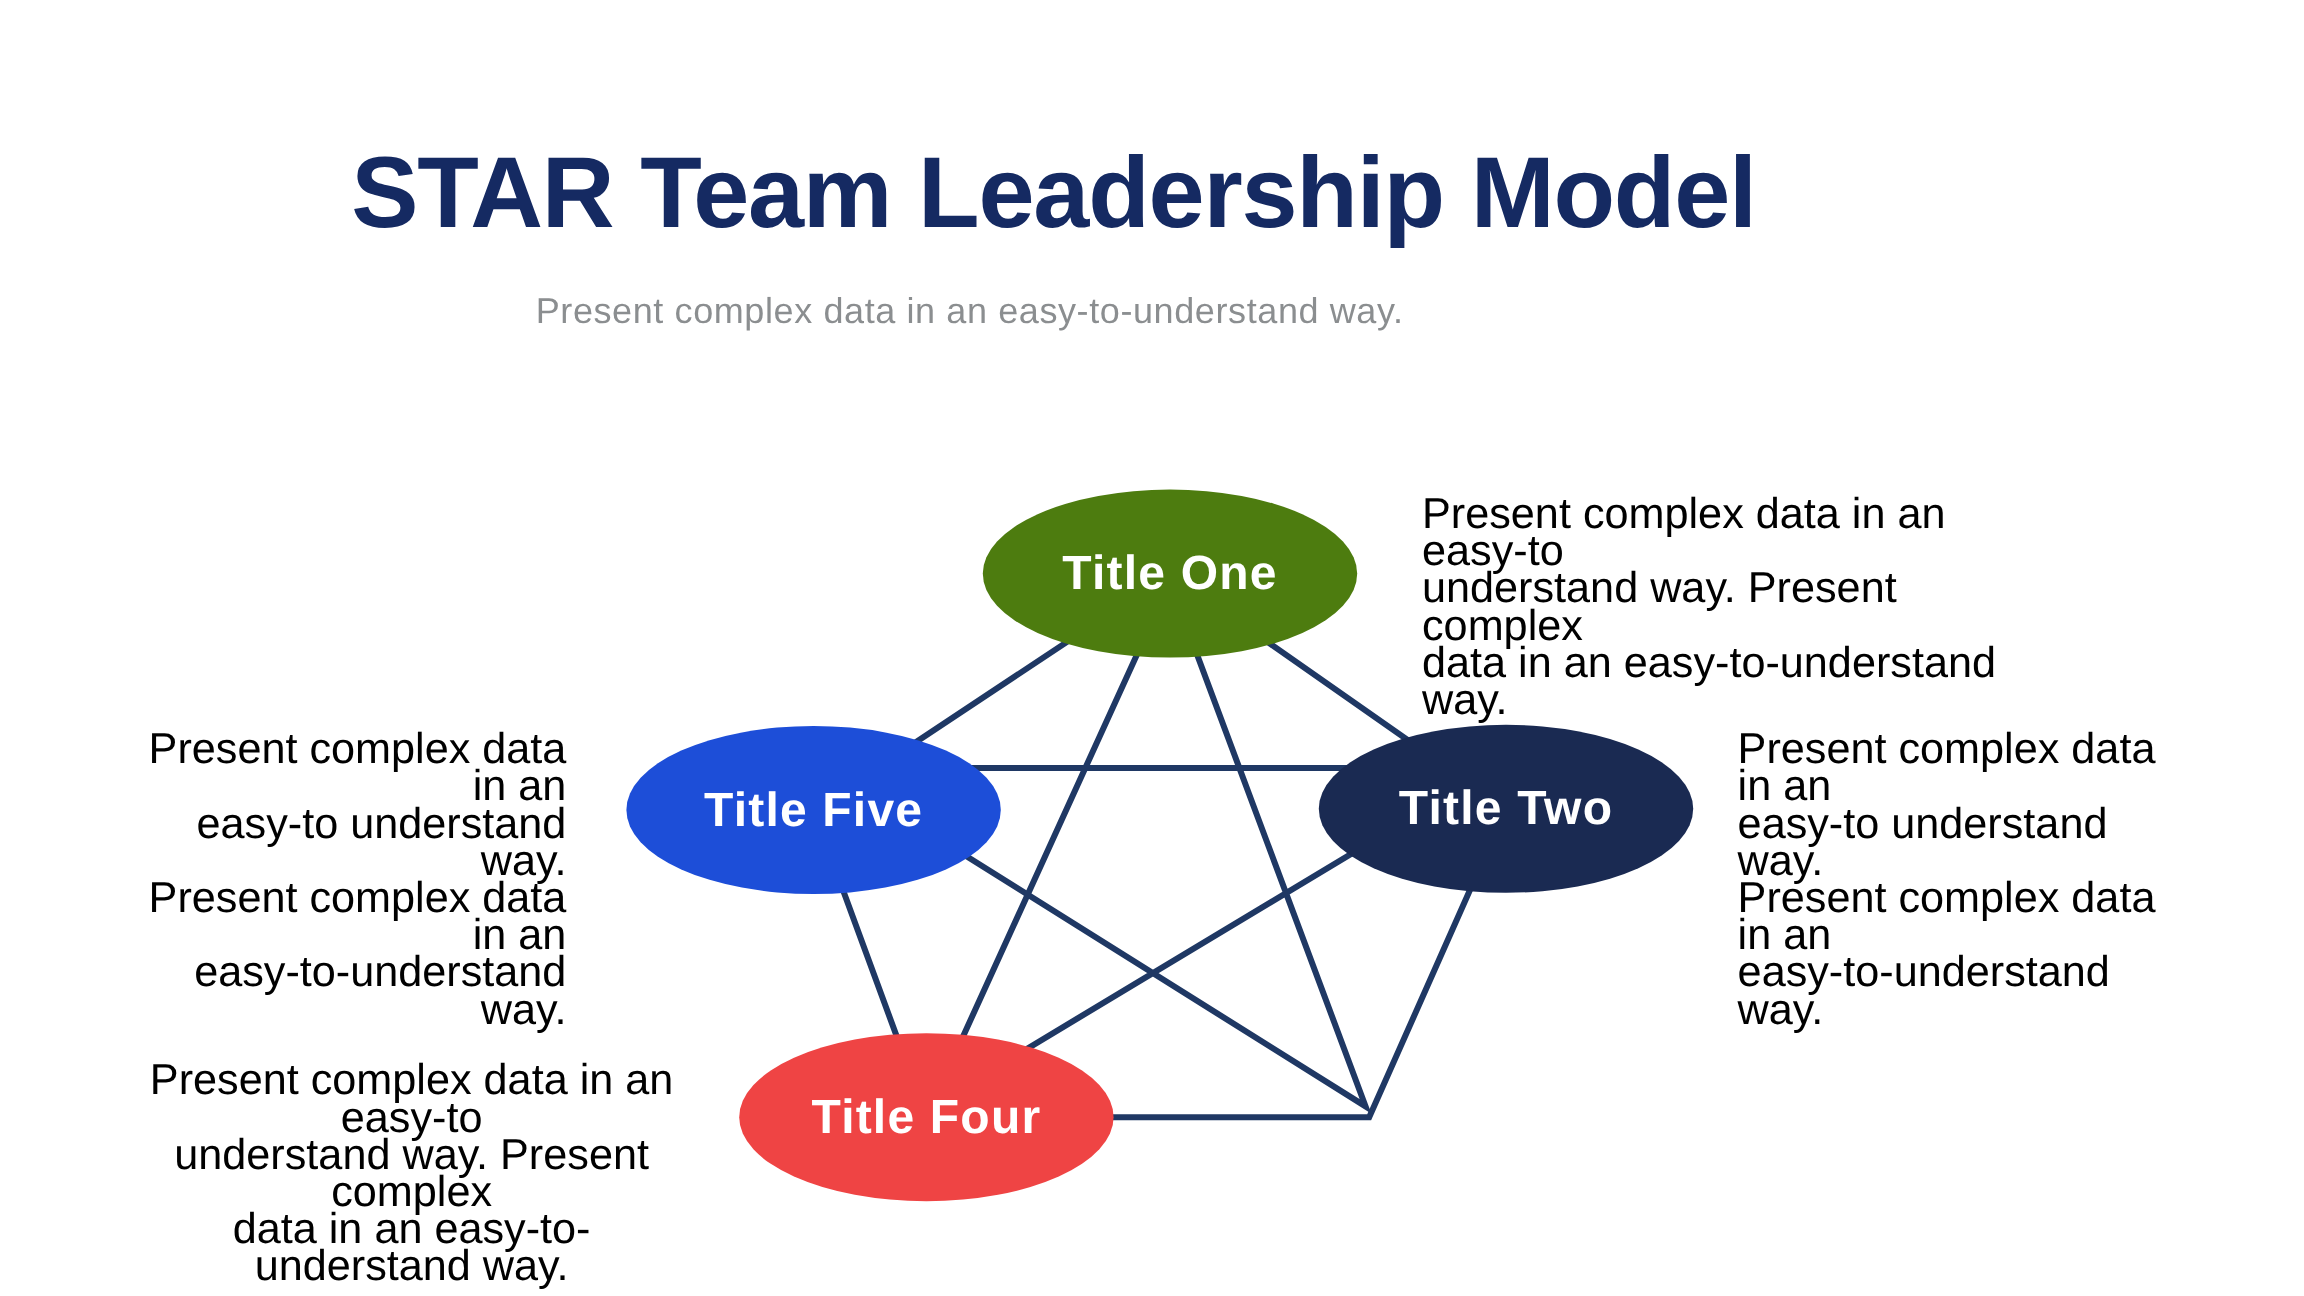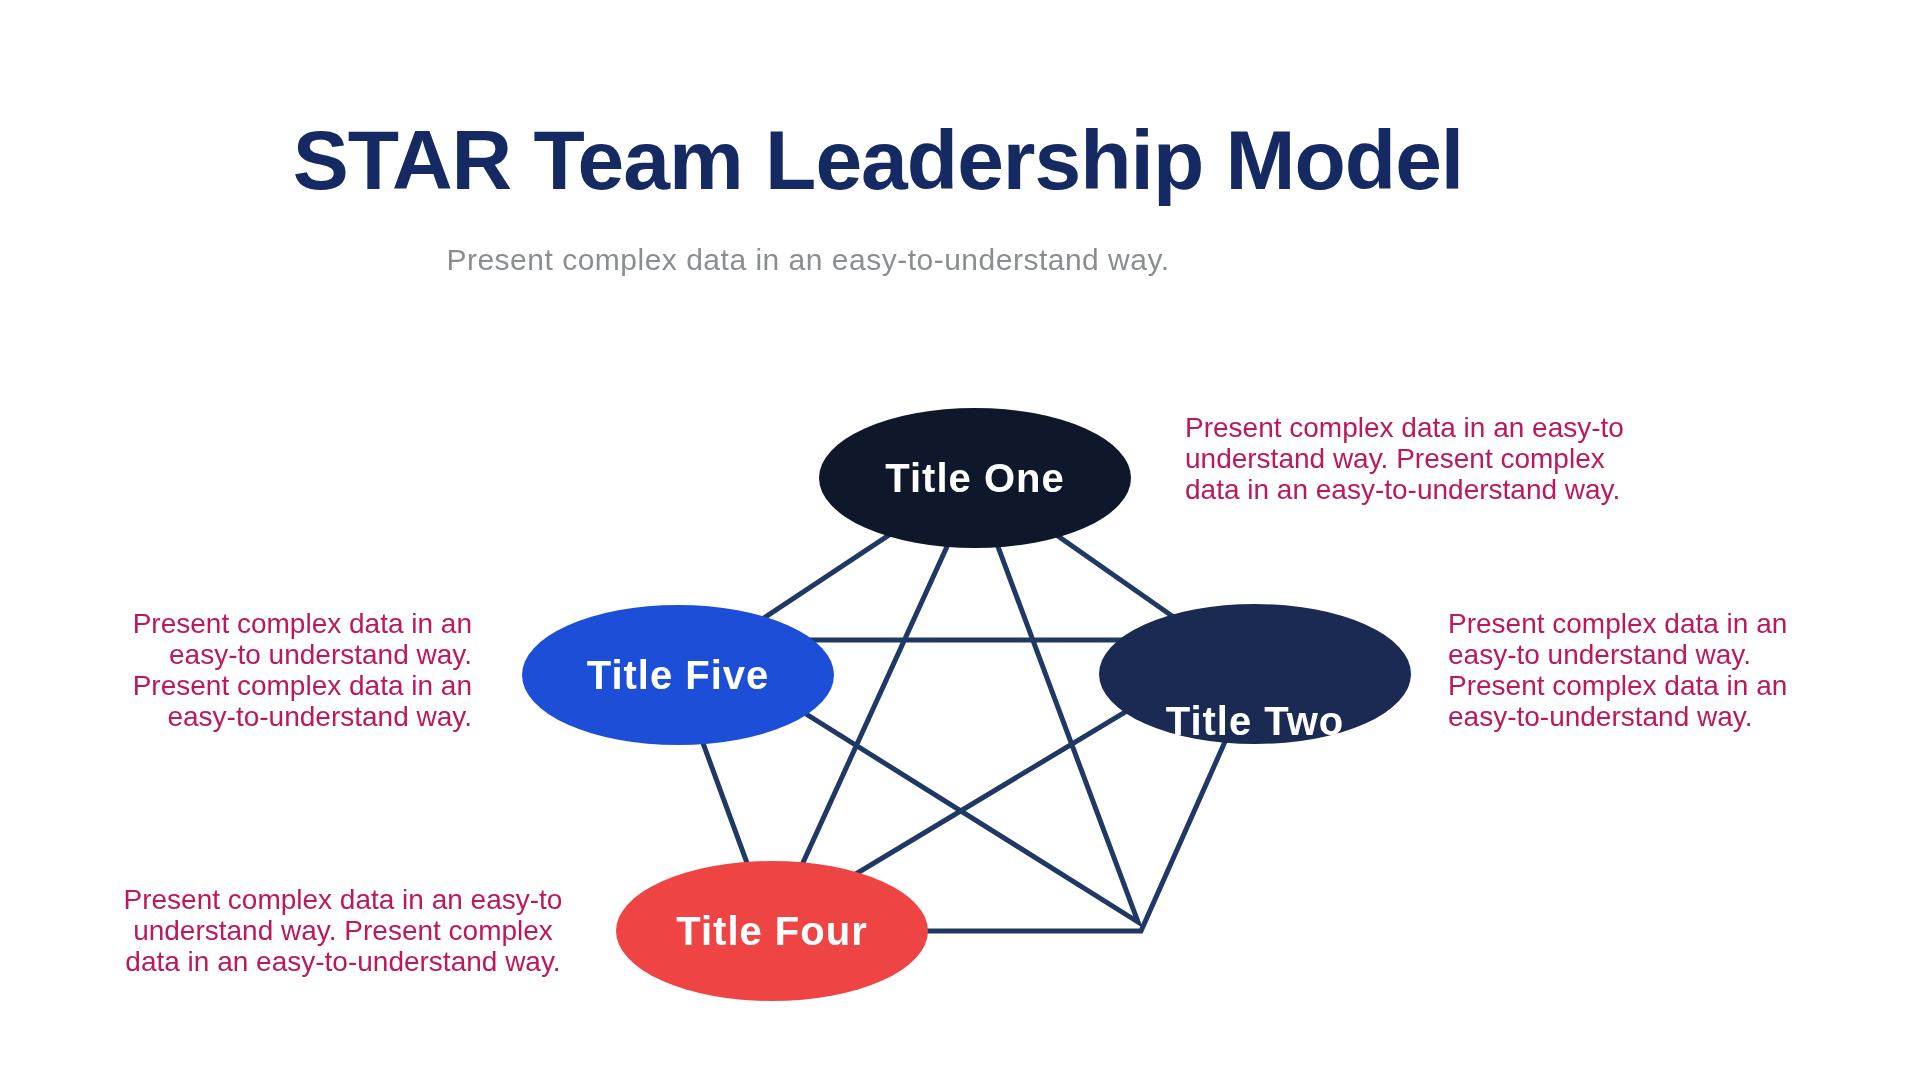--- a/index.html
+++ b/index.html
@@ -54,30 +54,30 @@
     z-index: 2;
   }
   .node-label {
     color: #FFFFFF;
     font-size: 40px;
     font-weight: bold;
     letter-spacing: 1px;
     white-space: nowrap;
   }
   #node-one   { left: 819px;  top: 408px; }
-  #node-two   { left: 1099px; top: 604px; align-items: flex-end; }
+  #node-two   { left: 1099px; top: 604px; }
   #node-three { left: 985px;  top: 861px; }
   #node-four  { left: 616px;  top: 861px; }
   #node-five  { left: 522px;  top: 605px; }
 
   .annotation {
     position: absolute;
     z-index: 3;
-    color: #be185d;
-    font-size: 28px;
+    color: #000000;
+    font-size: 36px;
     line-height: 31px;
     white-space: pre-line;
   }
   #ann-one  { left: 1185px; top: 412px; width: 490px; text-align: left; }
   #ann-two  { left: 1448px; top: 608px; width: 370px; text-align: left; }
   #ann-five { left: 112px;  top: 608px; width: 360px; text-align: right; }
   #ann-four { left: 113px;  top: 884px; width: 460px; text-align: center; }
 </style>
 </head>
 <body>
@@ -86,21 +86,21 @@
 
   <div class="page-title">STAR Team Leadership Model</div>
 
   <div class="page-subtitle">Present complex data in an easy-to-understand way.</div>
 
   <svg class="connectors" width="1920" height="1080" viewBox="0 0 1920 1080">
     <polygon points="975,478 1255,674 1141,931 772,931 678,675" fill="none" stroke-width="5" stroke="#1F3864"></polygon>
     <polygon points="975,485 1138,922 688,640 1245,640 776,922" fill="none" stroke-width="5" stroke="#1F3864"></polygon>
   </svg>
 
-  <div class="node" id="node-one" style="background-color: #0f172a;">
+  <div class="node" id="node-one" style="background-color: #4d7c0f;">
     <span class="node-label">Title One</span>
   </div>
 
   <div class="node" id="node-two" style="background-color: rgb(26, 42, 82);">
     <span class="node-label">Title Two</span>
   </div>
 
 
   <div class="node" id="node-four" style="background-color: #ef4444;">
     <span class="node-label">Title Four</span>

